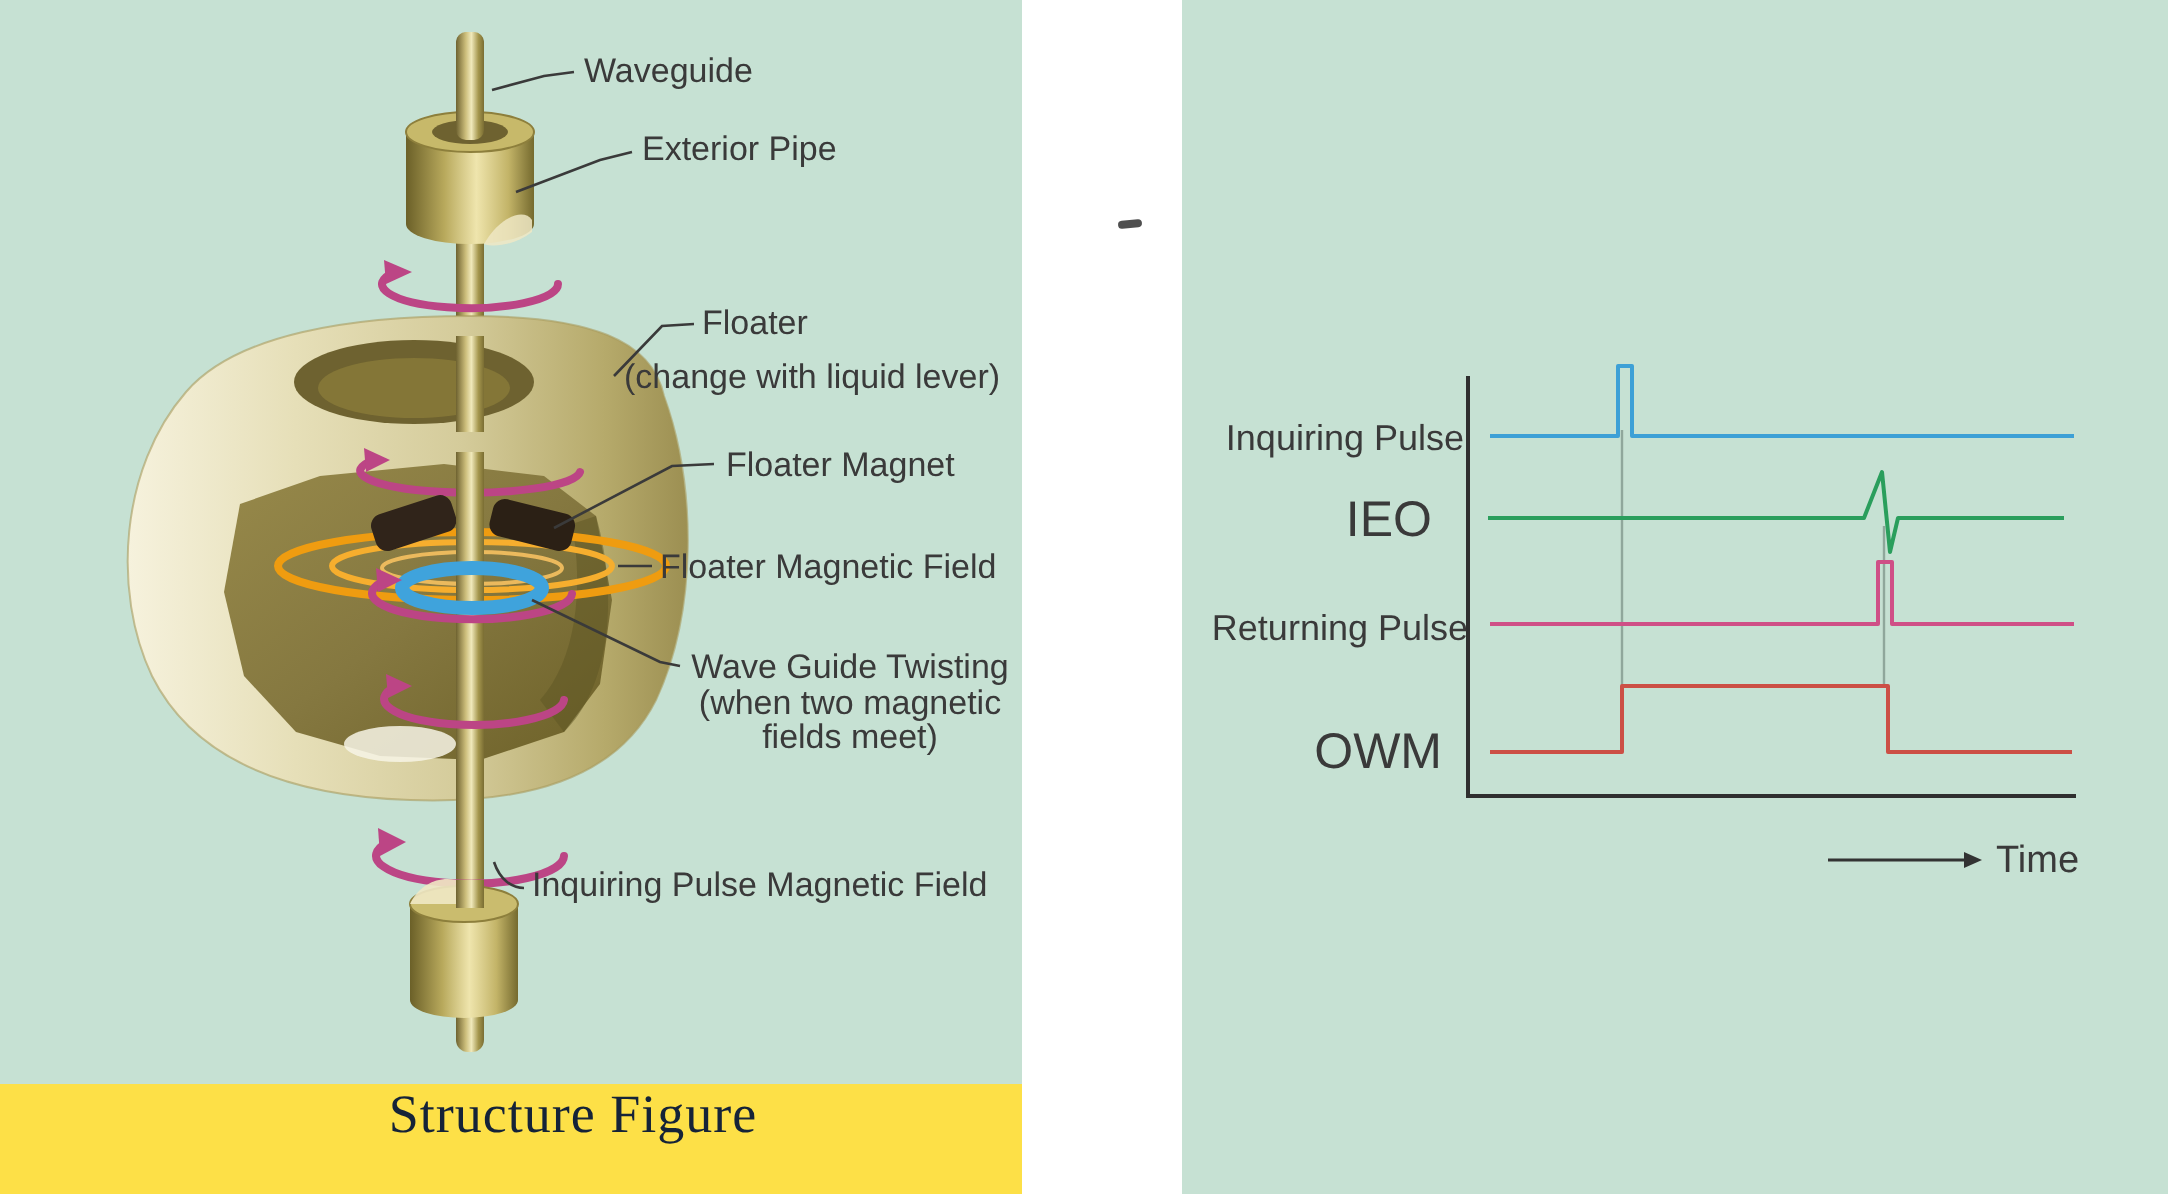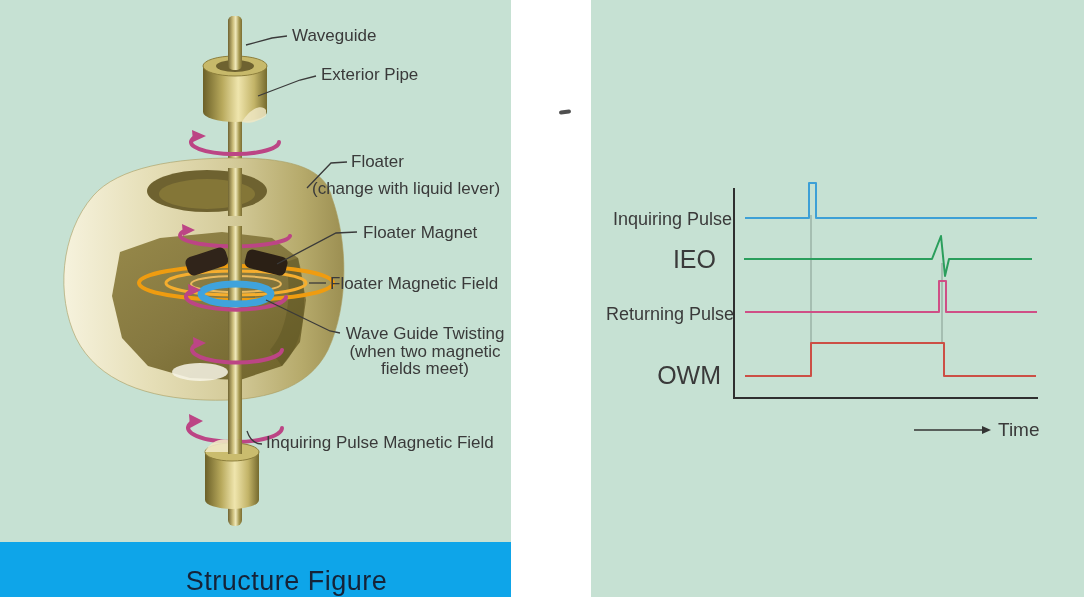--- a/index.html
+++ b/index.html
@@ -6,21 +6,21 @@
   .screen{
     position:relative;width:1084px;height:597px;background:#ffffff;overflow:hidden;
     font-family:"Liberation Sans",sans-serif;
   }
   .panel{position:absolute;top:0;height:597px;background:#c6e1d3;}
   .panel-left{left:0;width:511px;}
   .panel-right{left:591px;width:500px;}
   .figure-area{position:absolute;left:0;top:0;}
   .banner{
     position:absolute;left:0;bottom:0;height:55px;width:100%;
-    background:#0ea5e9;display:flex;align-items:flex-end;justify-content:center;
+    background:#fde047;display:flex;align-items:flex-start;justify-content:center;font-family:Liberation Serif, serif;
   }
   .banner span{
     color:#152338;font-size:27px;letter-spacing:0.5px;
   }
   .banner-left span{padding-left:62px;}
   .banner-right span{padding-left:36px;}
   .gutter-dash{
     position:absolute;left:559px;top:110px;width:12px;height:4px;
     background:#3c3c3c;border-radius:2px;transform:rotate(-6deg);opacity:.9;
   }

